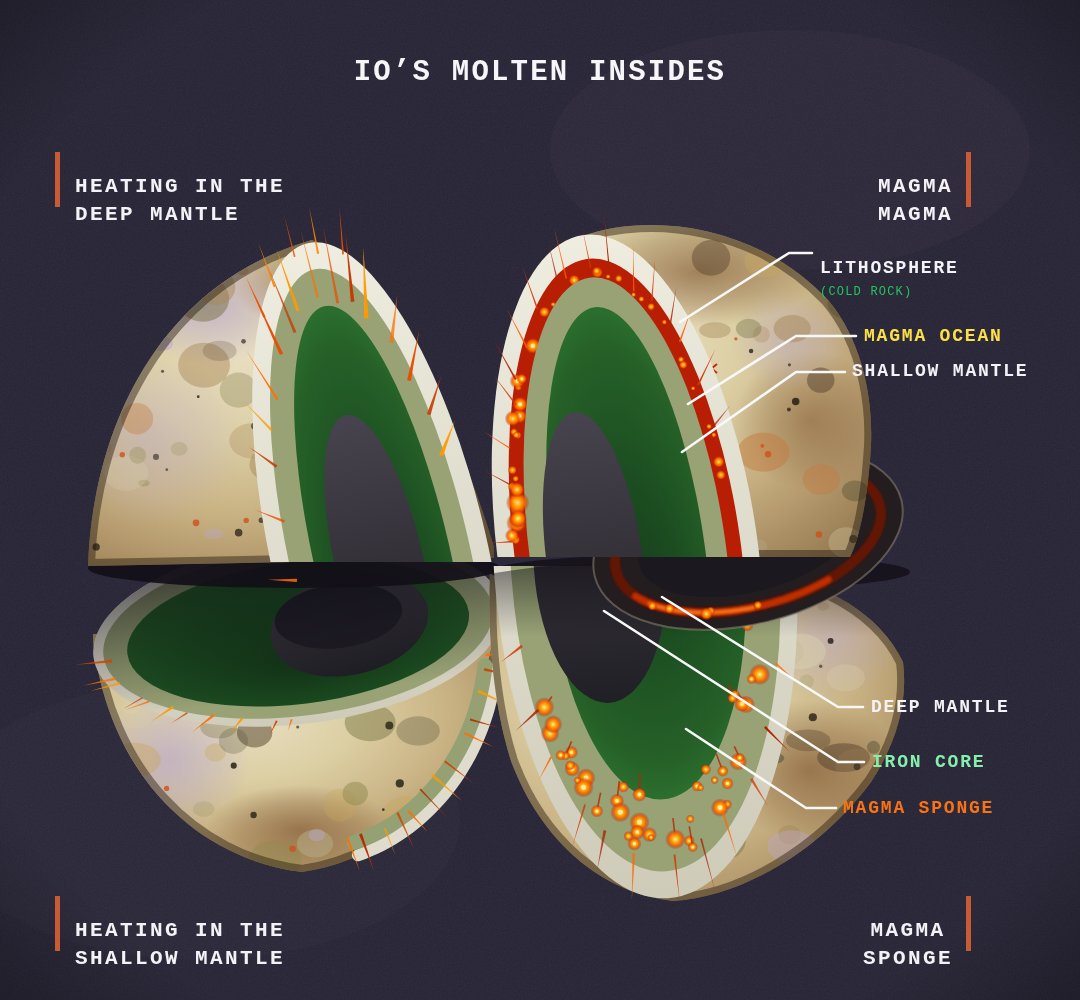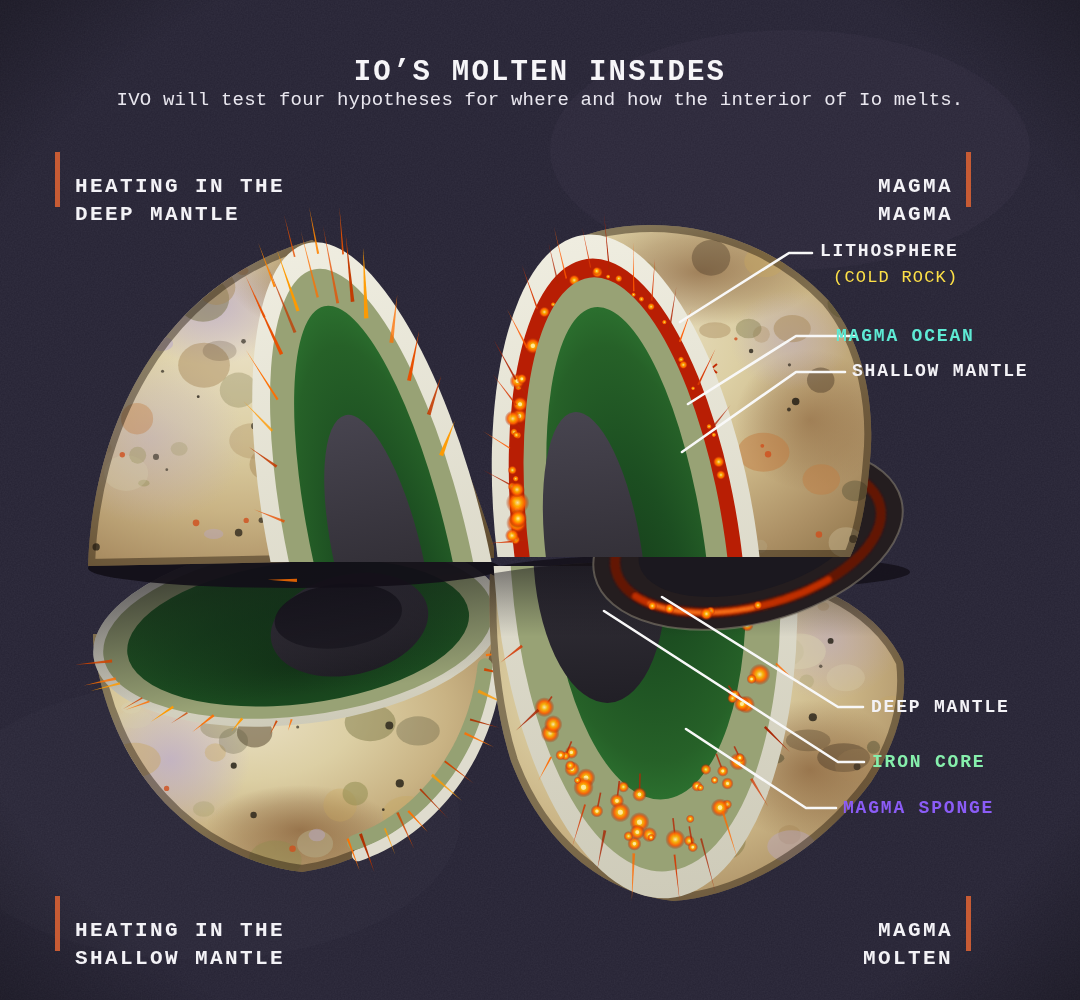--- a/index.html
+++ b/index.html
@@ -5,26 +5,26 @@
   html,body{margin:0;padding:0;background:#1a1824;}
   .page{position:relative;width:1080px;height:1000px;overflow:hidden;
         background:#262334;font-family:Liberation Mono, monospace;}
   .art{position:absolute;left:0;top:0;}
   .title{position:absolute;left:0;right:0;top:56px;text-align:center;
          font-size:29px;font-weight:bold;letter-spacing:2.2px;color:#f6f5f8;}
   .subtitle{position:absolute;left:0;right:0;top:89px;text-align:center;
             font-size:19px;font-weight:400;letter-spacing:.2px;color:#e9e7ef;}
   .quad{position:absolute;color:#f3f2f6;font-weight:bold;font-size:21px;
         letter-spacing:2.4px;line-height:28px;white-space:nowrap;margin-top:22px;}
-  .quad.right{text-align:right;}
+  .quad.right{text-align:center;}
   .accent-bar{position:absolute;width:5px;height:55px;background:#c75b34;}
   .callout{position:absolute;color:#f3f2f6;font-weight:bold;font-size:18px;
            letter-spacing:1.8px;white-space:nowrap;}
-  .callout .sub{display:block;font-weight:400;font-size:17px;letter-spacing:1.2px;
-                margin-top:7px;color:#fde047;margin-left:13px;}
+  .callout .sub{display:block;font-weight:400;font-size:12px;letter-spacing:1.2px;
+                margin-top:7px;color:#22c55e;}
 </style>
 </head>
 <body>
 
 <div class="page" id="page" style="background: rgb(38, 35, 52);">
 
 <svg class="art" width="1080" height="1000" viewBox="0 0 1080 1000">
   <defs>
     <radialGradient id="surf" cx="0.38" cy="0.34" r="0.9">
       <stop offset="0" stop-color="#e9dfc2"></stop>
@@ -607,21 +607,20 @@
     <polyline points="812,253 789,253 680,322"></polyline>
     <polyline points="856,336 796,336 688,404"></polyline>
     <polyline points="845,372 796,372 682,452"></polyline>
     <polyline points="863,707 838,707 662,597"></polyline>
     <polyline points="864,762 838,762 604,611"></polyline>
     <polyline points="836,808 806,808 686,729"></polyline>
   </g>
 </svg>
 
   <div class="title">IO’S MOLTEN INSIDES</div>
-  <div class="subtitle">IVO will test four hypotheses for where and how the interior of Io melts.</div>
 
   <span class="accent-bar" style="left: 55px; top: 152px; background: rgb(199, 91, 52);"></span>
   <div class="quad" style="left: 75px; top: 151px; color: rgb(243, 242, 246);">
     <span>HEATING IN THE</span><br>
     <span>DEEP MANTLE</span>
   </div>
 
   <div class="quad right" style="right: 127px; top: 151px; color: rgb(243, 242, 246);">
     <span>MAGMA</span><br>
     <span>MAGMA</span>
@@ -629,36 +628,36 @@
   <span class="accent-bar" style="left: 966px; top: 152px; background: rgb(199, 91, 52);"></span>
 
   <span class="accent-bar" style="left: 55px; top: 896px; background: rgb(199, 91, 52);"></span>
   <div class="quad" style="left: 75px; top: 895px; color: rgb(243, 242, 246);">
     <span>HEATING IN THE</span><br>
     <span>SHALLOW MANTLE</span>
   </div>
 
   <div class="quad right" style="right: 127px; top: 895px; color: rgb(243, 242, 246);">
     <span>MAGMA</span><br>
-    <span>MOLTEN</span>
+    <span>SPONGE</span>
   </div>
   <span class="accent-bar" style="left: 966px; top: 896px; background: rgb(199, 91, 52);"></span>
 
-  <div class="callout" style="left: 820px; top: 241px; color: rgb(243, 242, 246);">
+  <div class="callout" style="left: 820px; top: 258px; color: rgb(243, 242, 246);">
     <span>LITHOSPHERE</span>
     <span class="sub">(COLD ROCK)</span>
   </div>
-  <div class="callout" style="left: 836px; top: 326px; color: #5eead4;">
+  <div class="callout" style="left: 864px; top: 326px; color: #fde047;">
     <span>MAGMA OCEAN</span>
   </div>
   <div class="callout" style="left: 852px; top: 361px; color: rgb(243, 242, 246);">
     <span>SHALLOW MANTLE</span>
   </div>
   <div class="callout" style="left: 871px; top: 697px; color: rgb(243, 242, 246);">
     <span>DEEP MANTLE</span>
   </div>
   <div class="callout" style="left: 872px; top: 752px; color: #86efac;">
     <span>IRON CORE</span>
   </div>
-  <div class="callout" style="left: 843px; top: 798px; color: #8b5cf6;">
+  <div class="callout" style="left: 843px; top: 798px; color: #f97316;">
     <span>MAGMA SPONGE</span>
   </div>
 </div>
 
 </body></html>

